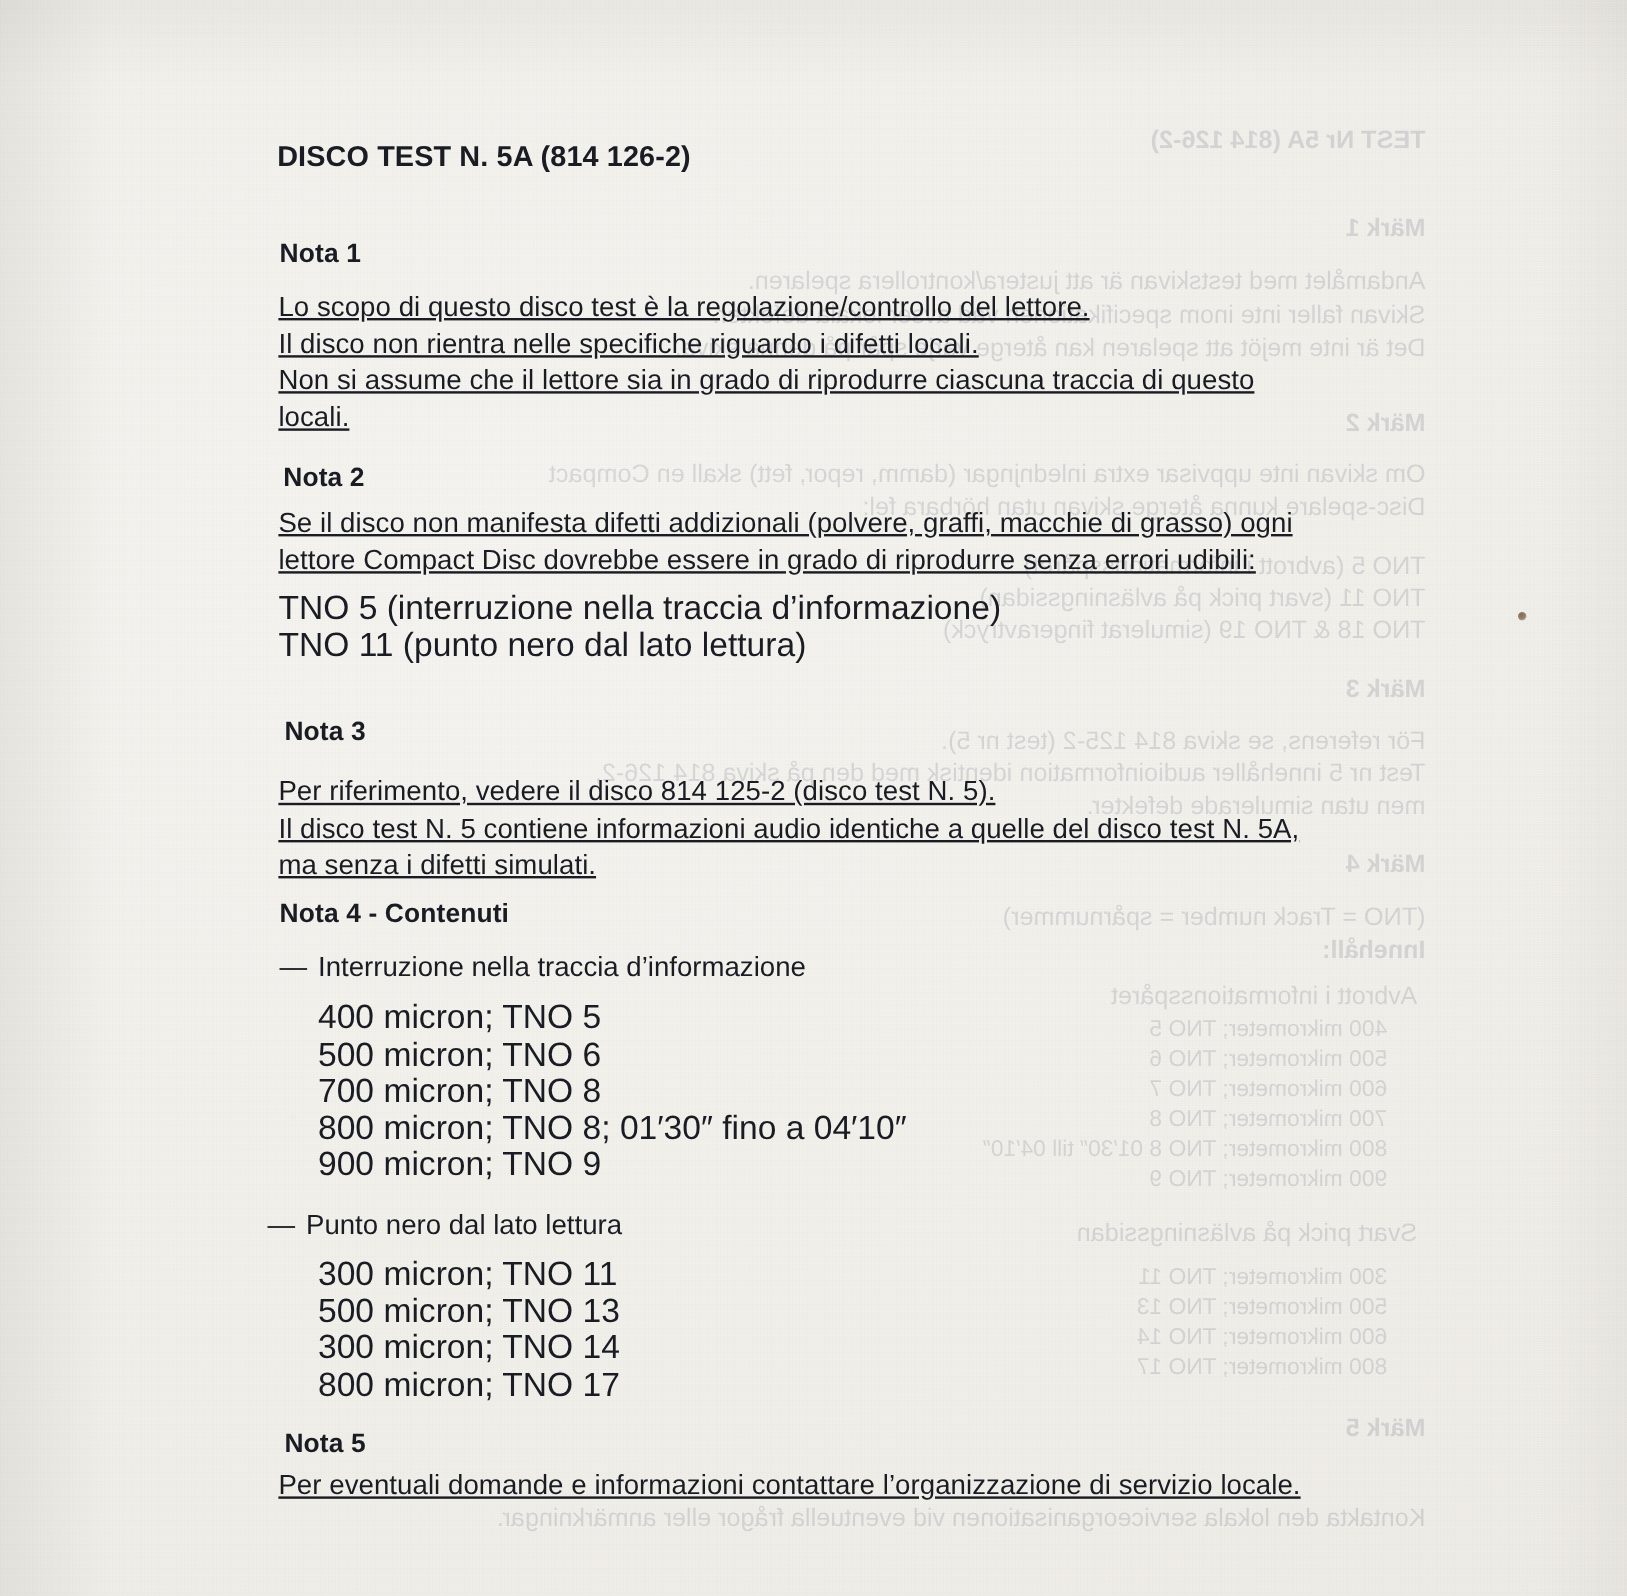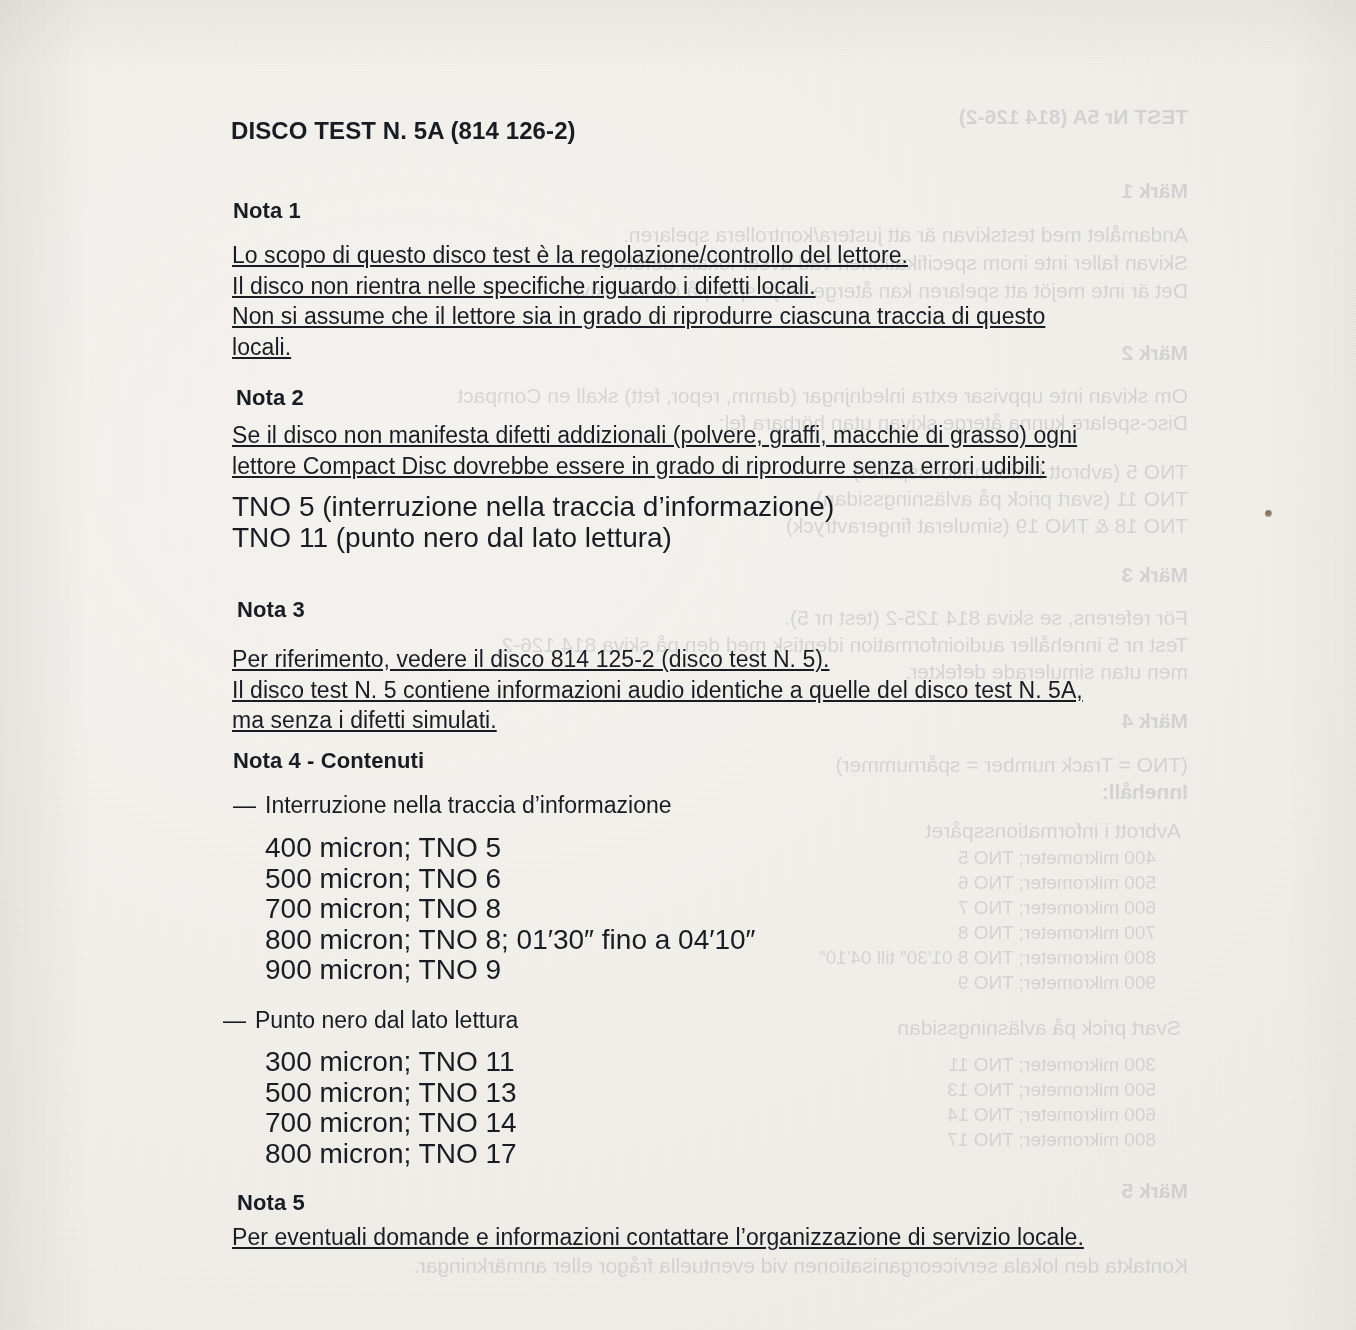--- a/index.html
+++ b/index.html
@@ -204,21 +204,21 @@
     <div>800 micron; TNO 8; 01′30″ fino a 04′10″</div>
     <div>900 micron; TNO 9</div>
   </div>
 
   <div class="bullet-row" style="left:223px; top:1005px;">
     <span class="dash">—</span><span>Punto nero dal lato lettura</span>
   </div>
   <div class="list" style="left:265px; top:1047px;">
     <div>300 micron; TNO 11</div>
     <div>500 micron; TNO 13</div>
-    <div>700 micron; TNO 14</div>
+    <div>300 micron; TNO 14</div>
     <div>800 micron; TNO 17</div>
   </div>
 
   <div class="note-head" style="left:237px; top:1180px;margin-top:10px;">Nota 5</div>
   <div class="para" style="left:232px; top:1222px;">
     <div>Per eventuali domande e informazioni contattare l’organizzazione di servizio locale.</div>
   </div>
 
 </div>
 

